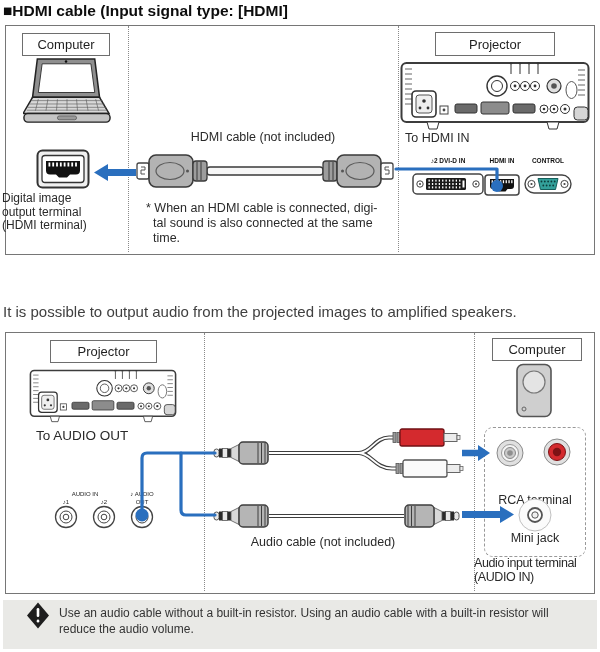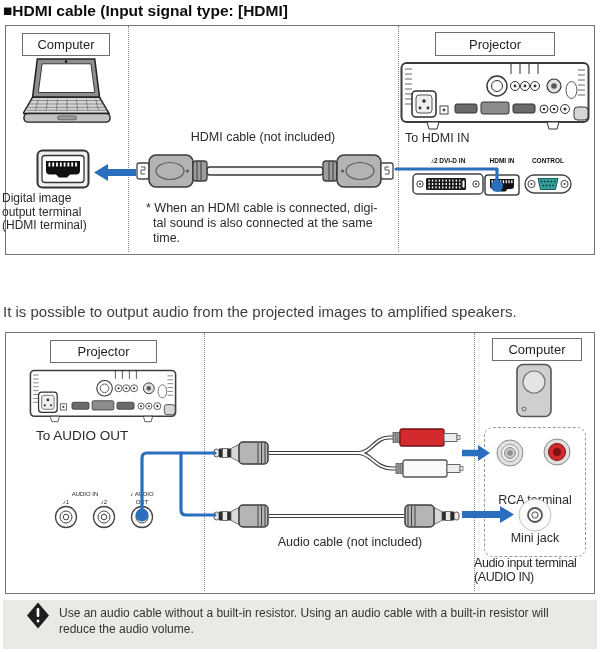--- a/index.html
+++ b/index.html
@@ -354,21 +354,21 @@
 
   <svg class="abs" style="left:213px; top:500px;" width="247" height="32" viewBox="0 0 247 32">
     <path d="M56,16 H191" fill="none" stroke="#3e3e3e" stroke-width="4.2"></path>
     <path d="M56,16 H191" fill="none" stroke="#fff" stroke-width="1.8"></path>
     <use href="#sym-plug35" x="0" y="3" width="56" height="26"></use>
     <g transform="translate(247,3) scale(-1,1)">
       <use href="#sym-plug35" x="0" y="0" width="56" height="26"></use>
     </g>
   </svg>
 
-  <div class="lbl-c" style="left:215px; top:535px; width:270px;">Audio cable (not included)</div>
+  <div class="lbl-c" style="left:188px; top:535px; width:270px;">Audio cable (not included)</div>
 
   <div class="labelbox" style="left:492px; top:338px; width:88px; height:21px;">Computer</div>
 
   <svg class="abs" style="left:515px; top:363px;" width="38" height="55" viewBox="0 0 38 55">
     <rect x="2" y="1.5" width="34" height="52" rx="6" fill="#cfcfcf" stroke="#555" stroke-width="1.6"></rect>
     <circle cx="19" cy="19" r="11" fill="#e4e4e4" stroke="#777" stroke-width="1.2"></circle>
     <circle cx="9" cy="46" r="2" fill="none" stroke="#666" stroke-width="1"></circle>
   </svg>
 
   <div class="abs" style="left:484px; top:427px; width:100px; height:128px; border:1px dashed #999; border-radius:9px;"></div>

